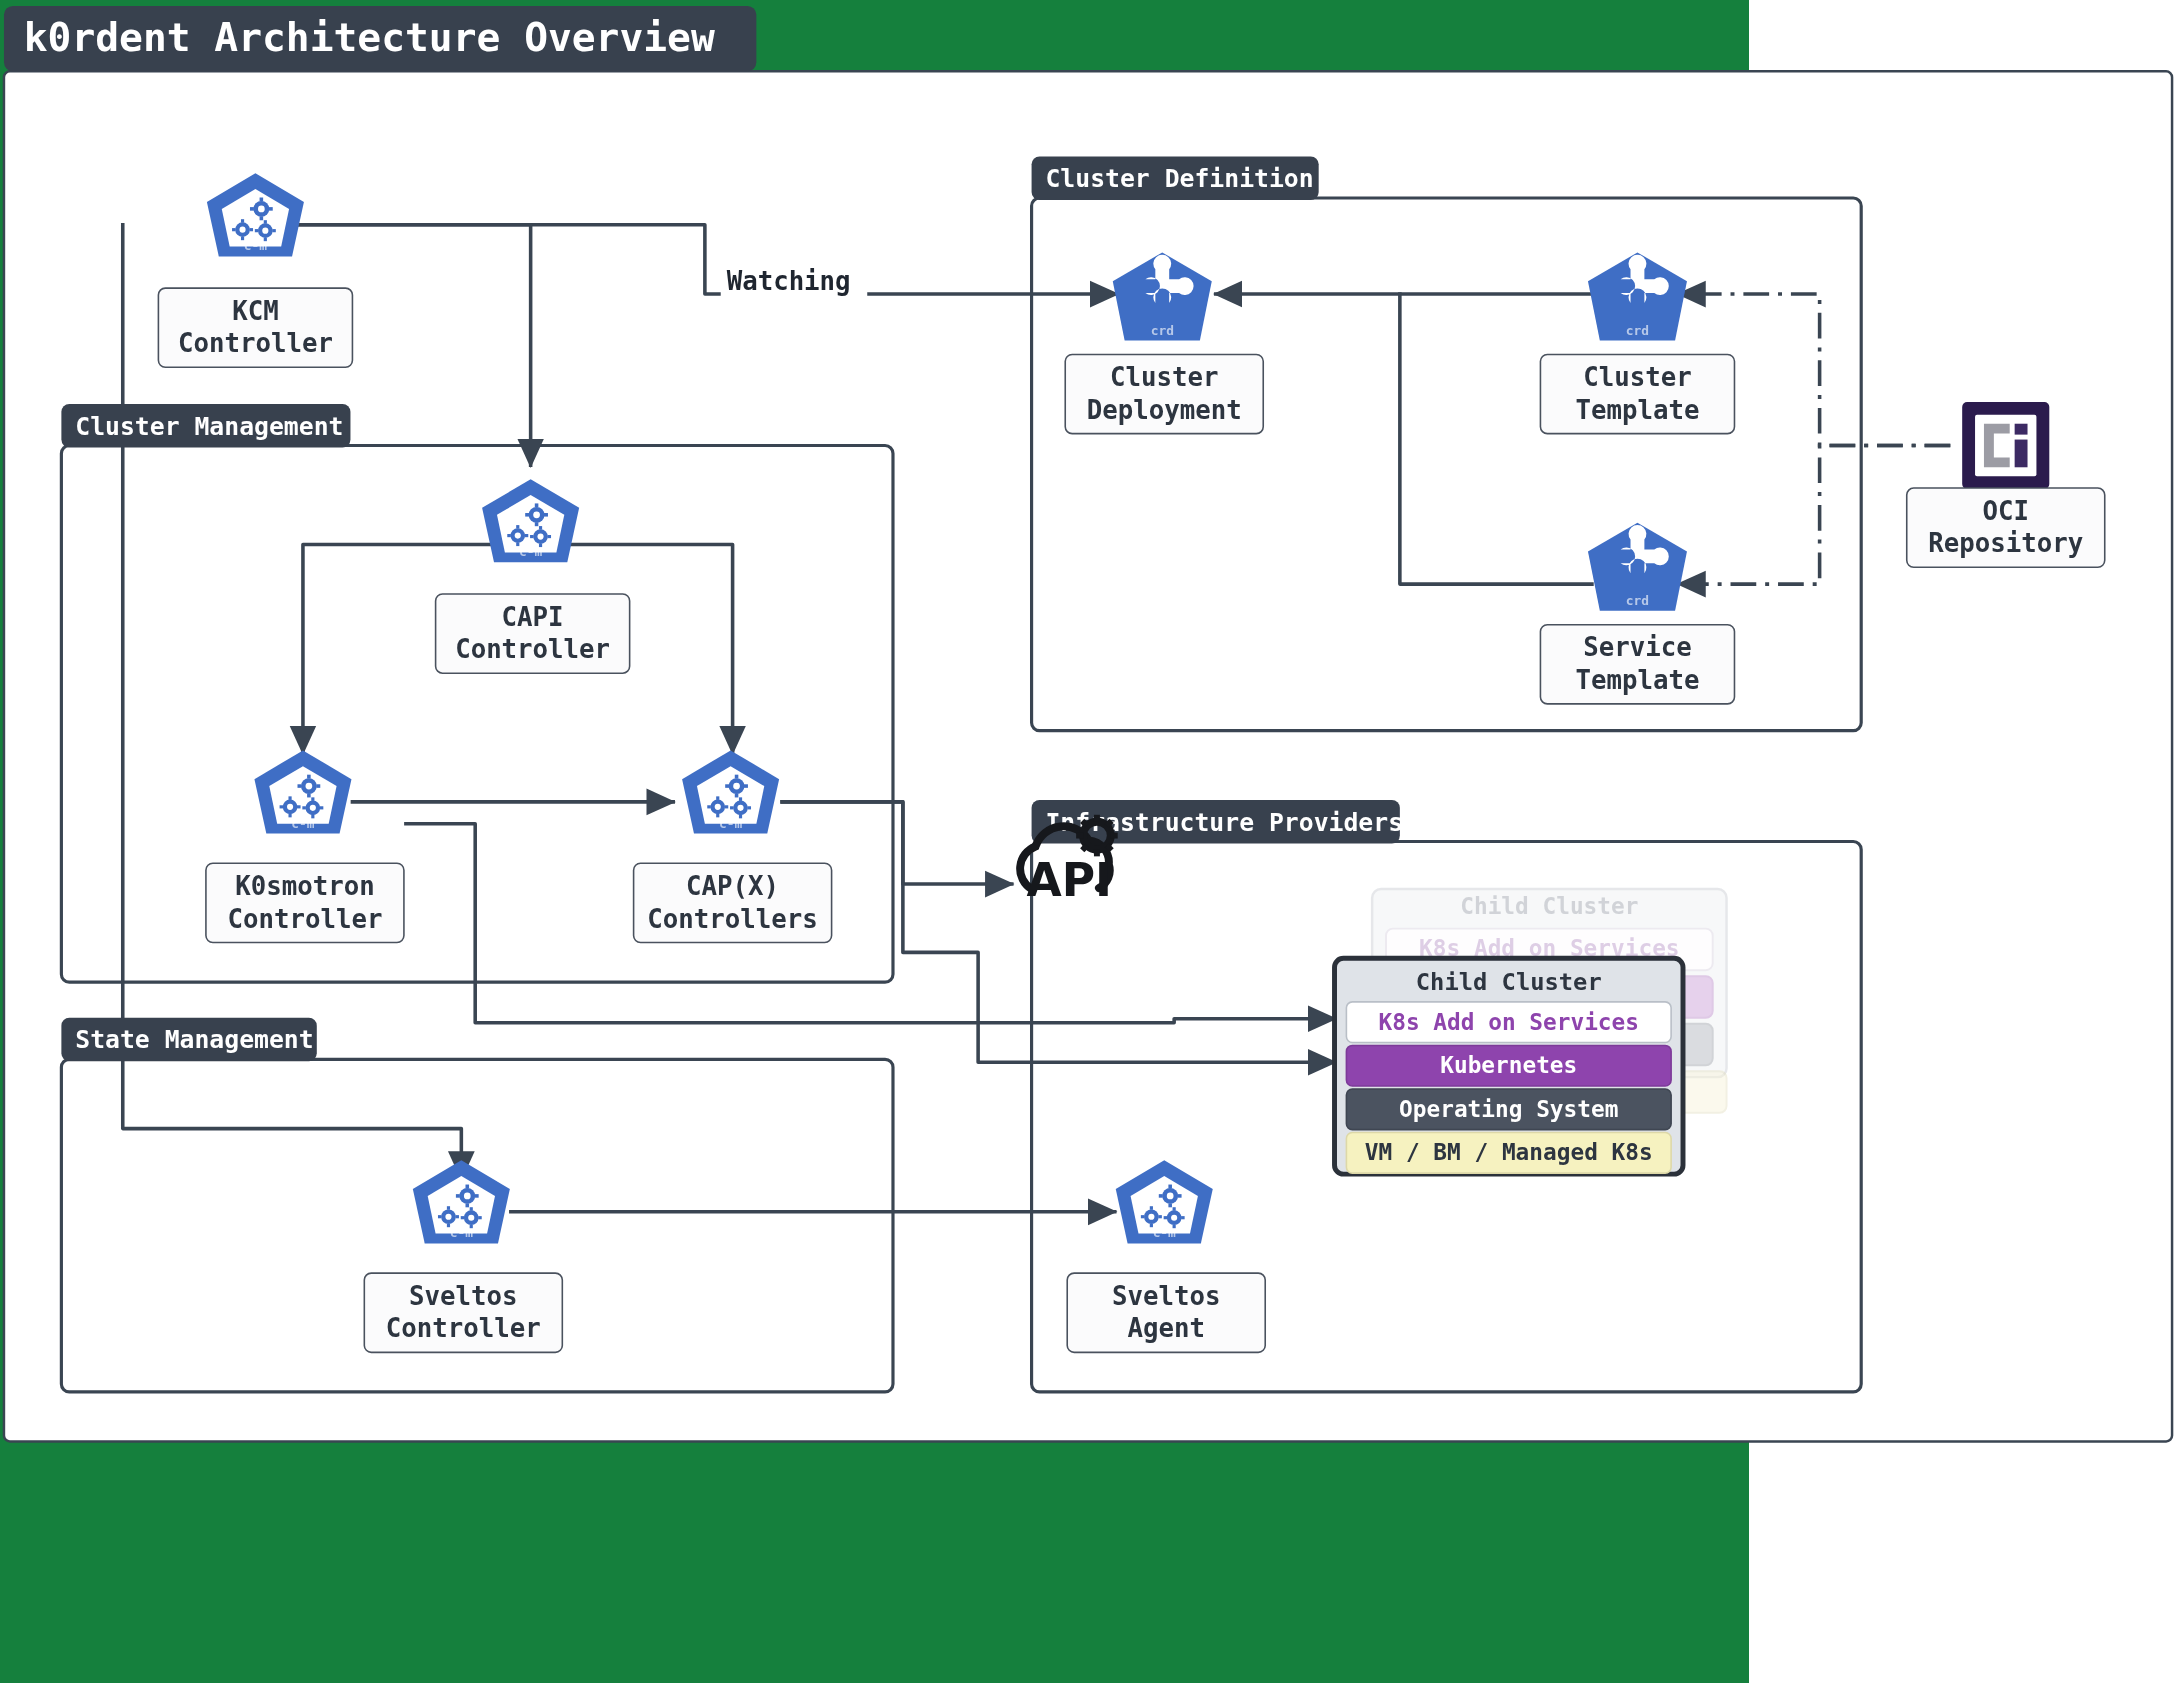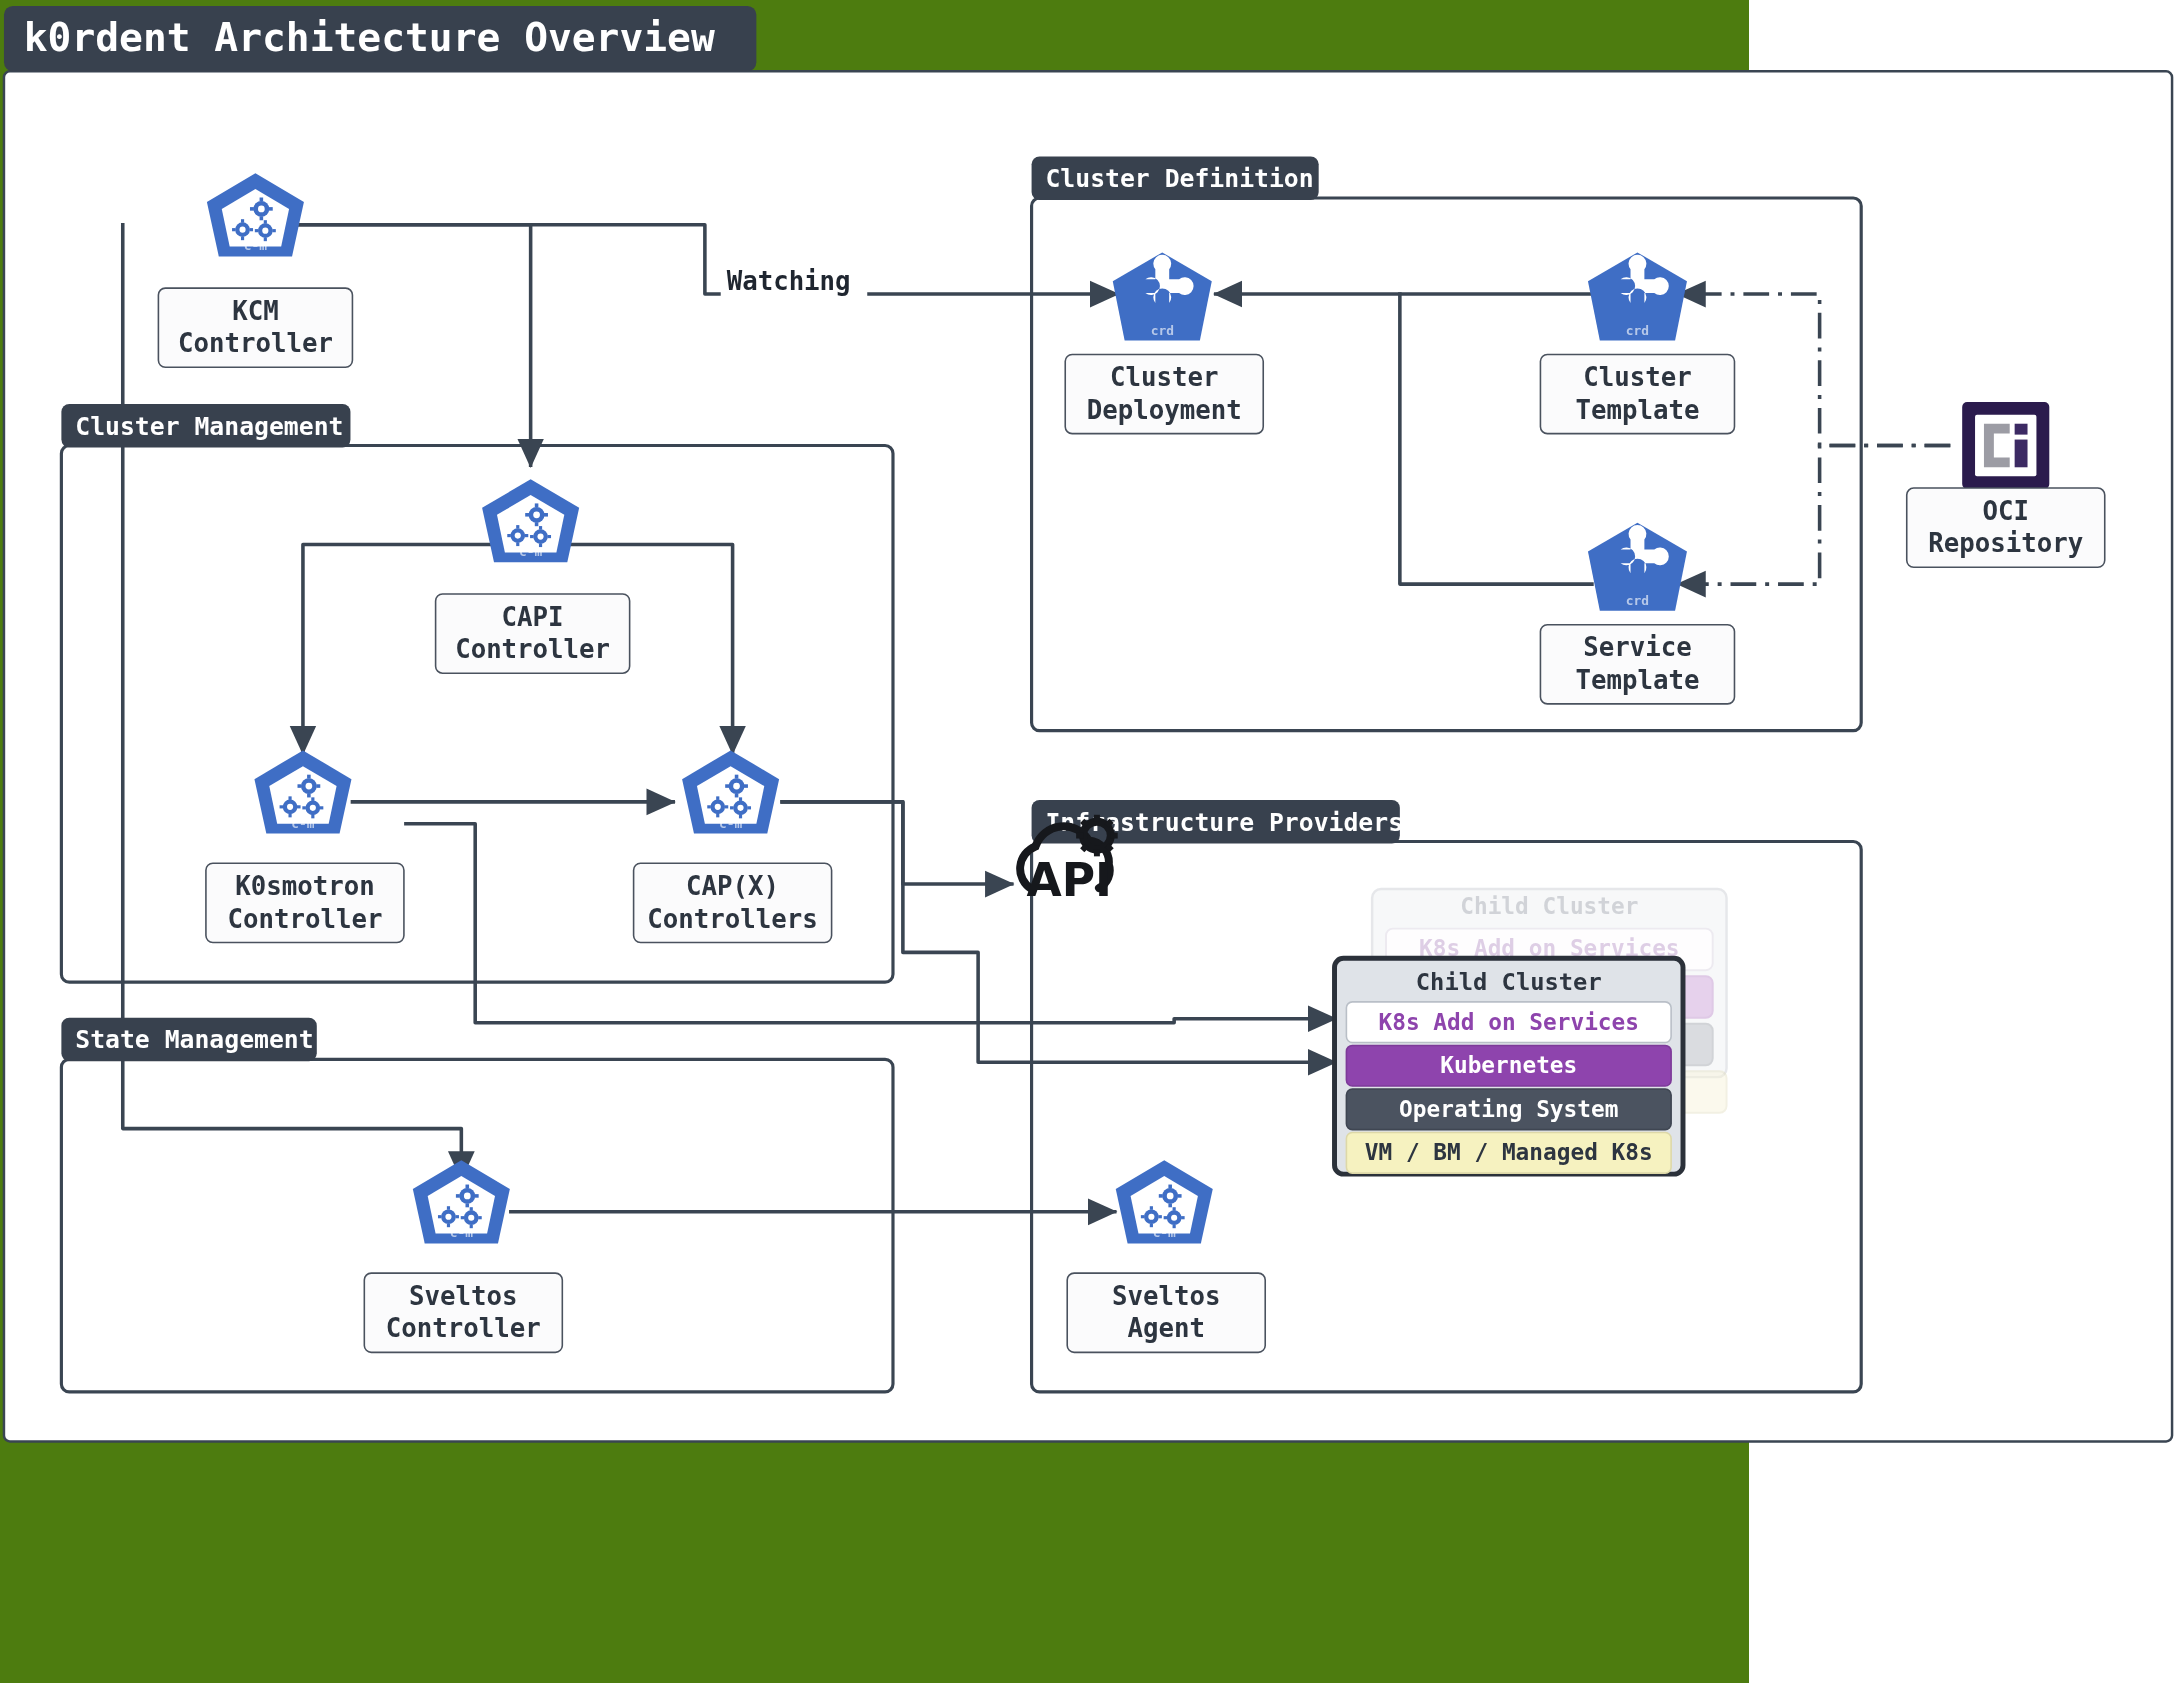--- a/index.html
+++ b/index.html
@@ -10,21 +10,21 @@
   body {
     width: 2178px;
     height: 1683px;
     font-family: "DejaVu Sans Mono", "Liberation Mono", monospace;
     overflow: hidden;
   }
   #stage {
     position: relative;
     width: 1749px;
     height: 1683px;
-    background: #4d7c0f;
+    background: #15803d;
   }
   svg#diagram {
     position: absolute;
     left: 0; top: 0;
     width: 2178px;
     height: 1683px;
   }
   .grp-label {
     font-family: "DejaVu Sans Mono", "Liberation Mono", monospace;
     font-weight: bold;

